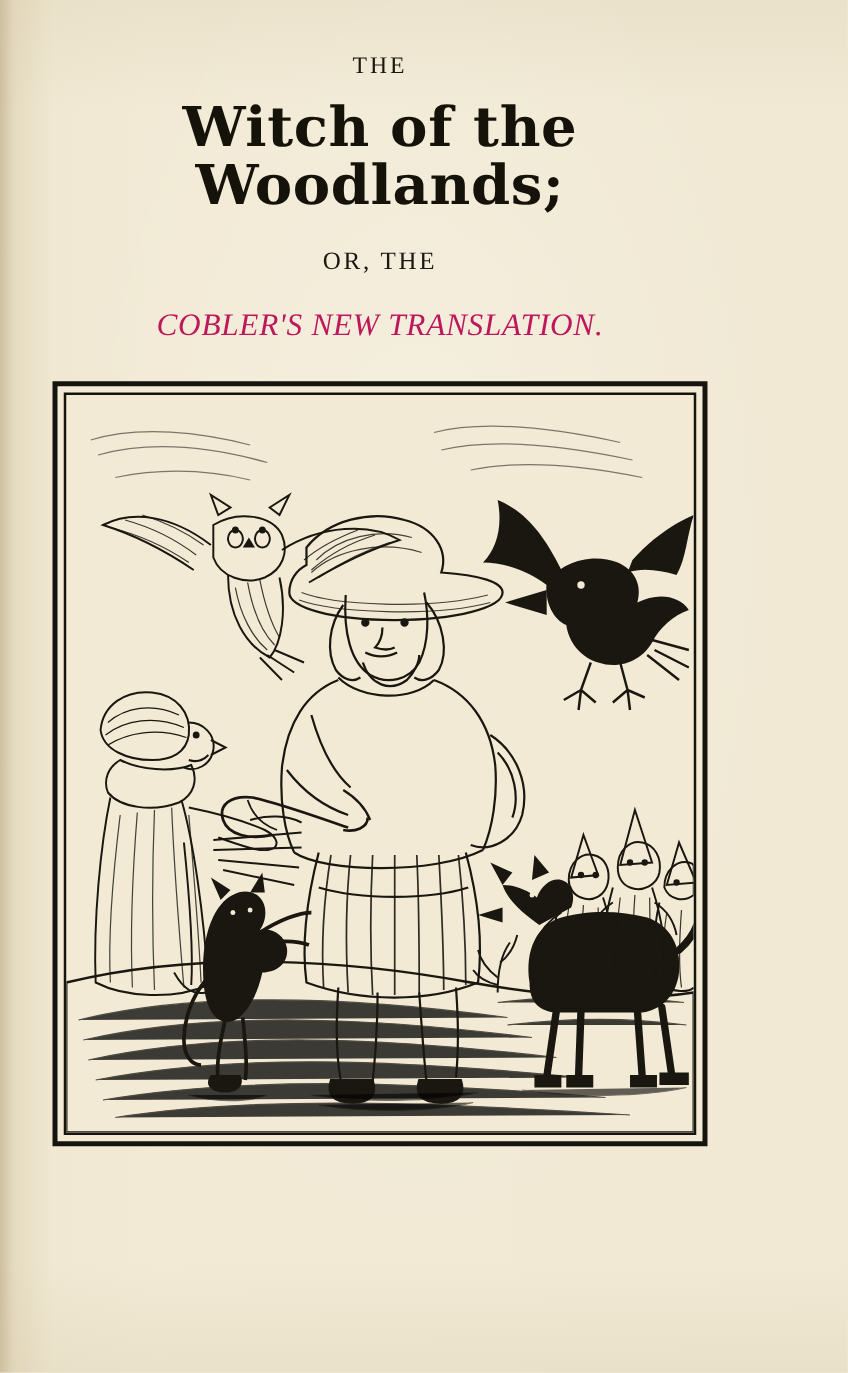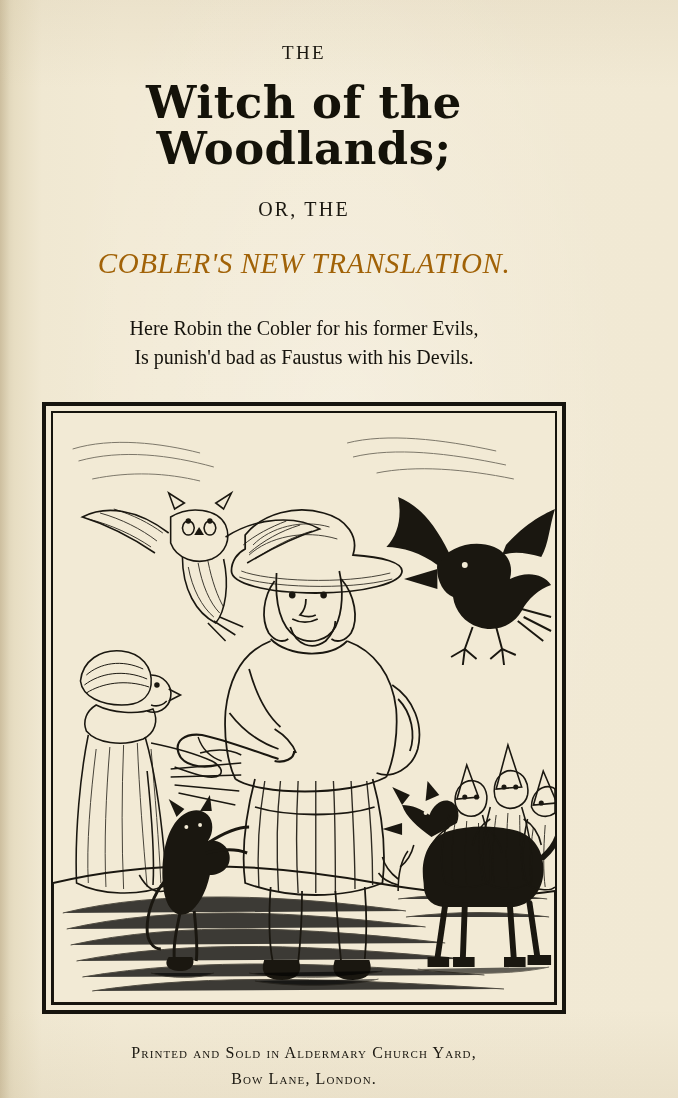--- a/index.html
+++ b/index.html
@@ -74,23 +74,23 @@
     letter-spacing: 2.2px;
     font-variant: small-caps;
     text-transform: uppercase;
     color: #1b1811;
   }
 
   .subtitle {
     margin-top: 26px;
     font-family: "Liberation Serif", serif;
     font-style: italic;
-    font-size: 29px;
+    font-size: 25px;
     letter-spacing: 0.6px;
-    color: #a16207;
+    color: #be185d;
   }
 
   .couplet {
     margin-top: 34px;
     font-size: 20px;
     line-height: 1.45;
     color: #15130d;
   }
 
   
@@ -137,24 +137,20 @@
 <div class="content">
 
   <div class="line-the">THE</div>
 
   <div class="main-title">Witch of the Woodlands;</div>
 
   <div class="line-or">OR, THE</div>
 
   <div class="subtitle">COBLER'S NEW TRANSLATION.</div>
 
-  <div class="couplet">
-    <div>Here Robin the Cobler for his former Evils,</div>
-    <div>Is punish'd bad as Faustus with his Devils.</div>
-  </div>
 
   <div class="cut-wrap">
     <div class="cut-frame">
       <div class="cut-inner">
         <svg viewBox="0 0 512 590" preserveAspectRatio="none">
           <defs>
             <g id="hatch"></g>
           </defs>
 
           <g stroke="#1a1710" stroke-width="1" fill="none" opacity="0.55">
@@ -416,18 +412,14 @@
             <path d="M200 560 C236 566, 300 566, 336 558"></path>
             <path d="M206 568 C240 574, 300 574, 332 566"></path>
             <path d="M372 556 C410 562, 470 562, 506 554"></path>
             <path d="M100 560 C120 566, 148 566, 164 560"></path>
           </g>
         </svg>
       </div>
     </div>
   </div>
 
-  <div class="imprint">
-    <span>Printed and Sold in Aldermary Church Yard,</span>
-    <span class="l2">Bow Lane, London.</span>
-  </div>
 
 </div>
 
 </body></html>

